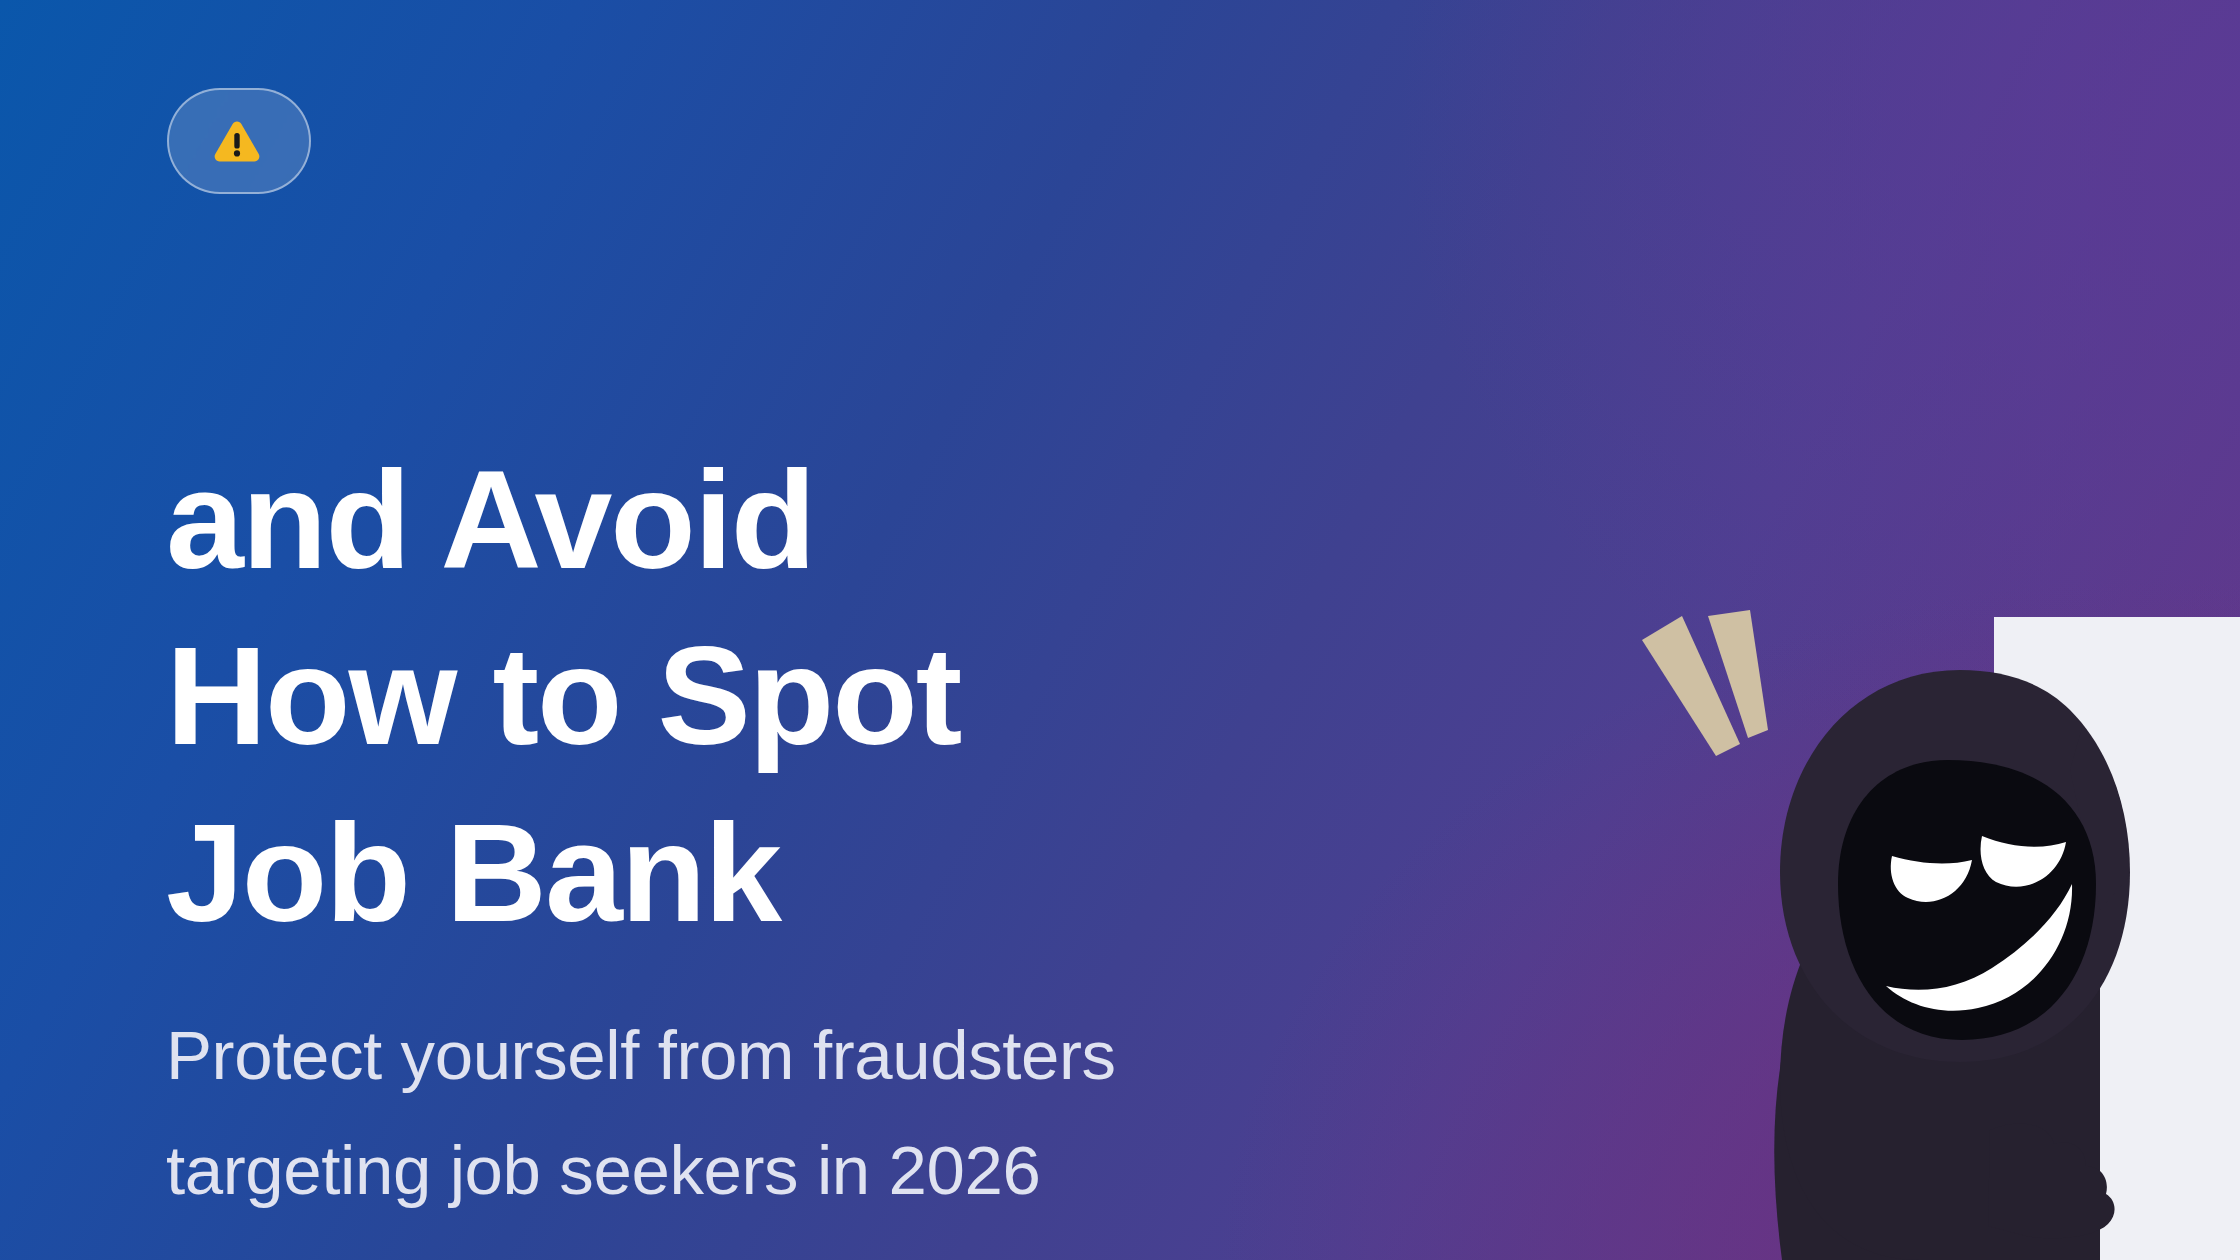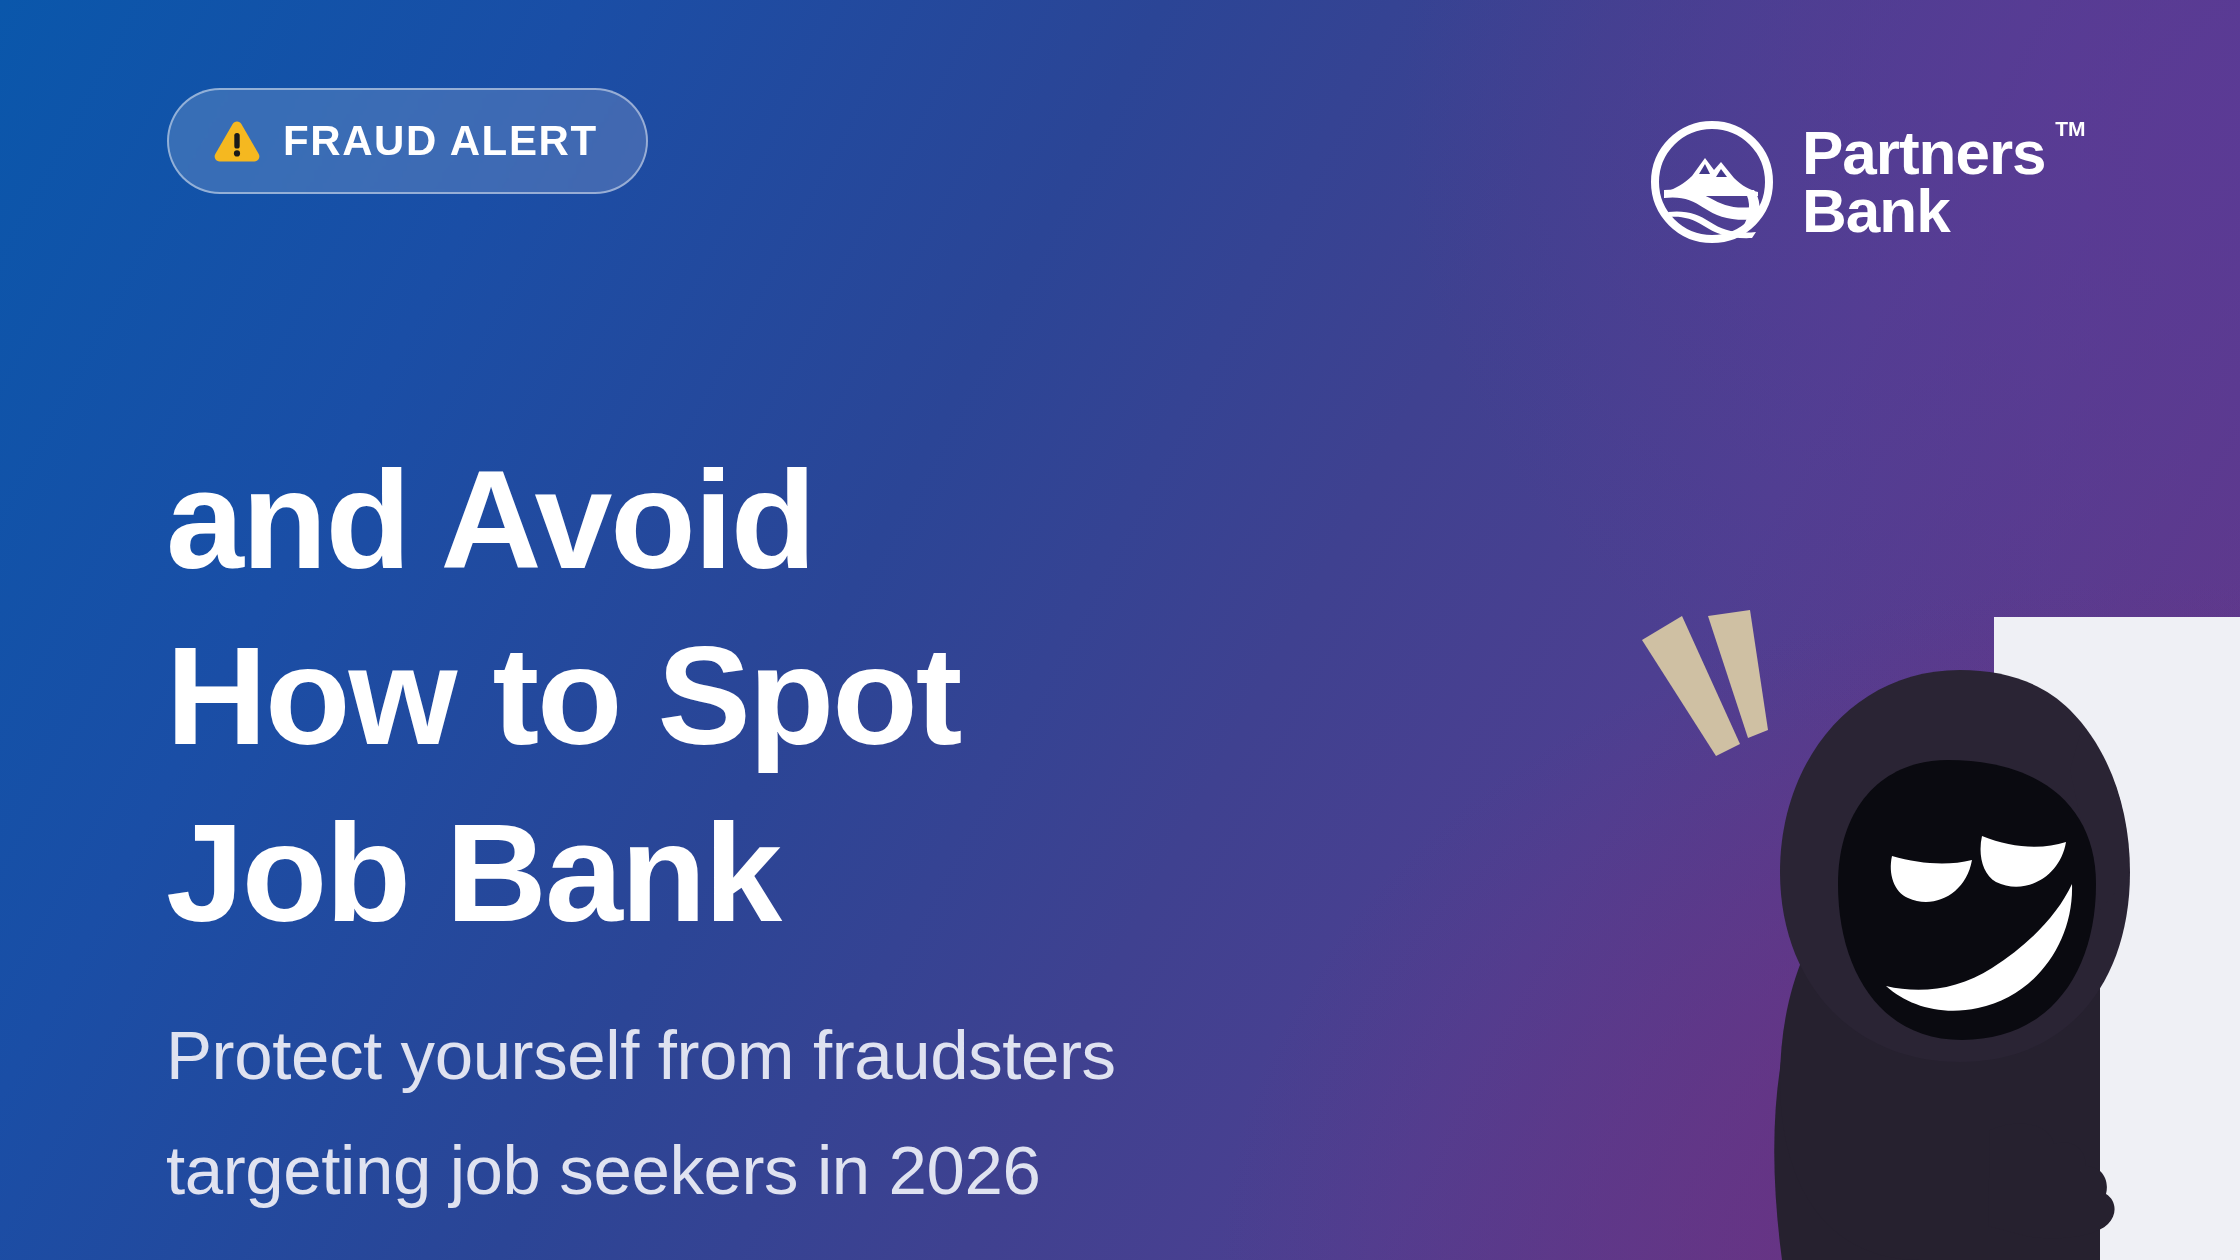--- a/index.html
+++ b/index.html
@@ -127,43 +127,22 @@
 <div class="stage">
 
   <div class="badge">
     <span class="badge-icon">
       <svg viewBox="0 0 48 48" width="48" height="48" aria-hidden="true">
         <path d="M24 4.5c-1.9 0-3.5 1-4.5 2.7L2.3 37.0c-1.9 3.3.5 7.5 4.4 7.5h34.6c3.9 0 6.3-4.2 4.4-7.5L28.5 7.2C27.5 5.5 25.9 4.5 24 4.5z" fill="#f5b820"></path>
         <rect x="21.3" y="16" width="5.4" height="15.5" rx="2.6" fill="#1a1a1a"></rect>
         <circle cx="24" cy="36.4" r="3.1" fill="#1a1a1a"></circle>
       </svg>
     </span>
-    <span class="badge-text">FRAUD ALERT</span>
   </div>
 
-  <div class="logo">
-    <span class="logo-mark">
-      <svg viewBox="0 0 128 128" width="128" height="128" aria-hidden="true">
-        <circle cx="64" cy="64" r="57" fill="none" stroke="#ffffff" stroke-width="8"></circle>
-        <g>
-          <path d="M18 74 C28 70 36 66 44 58 L57 40 L66 52 L73 44 L86 60 C94 68 102 72 110 74 L110 78 L18 78 Z" fill="#ffffff"></path>
-          <path d="M57 46 L51 56 L62 56 Z" fill="#43398c"></path>
-          <path d="M73 51 L68 59 L79 59 Z" fill="#43398c"></path>
-          <path d="M16 80 C34 78 44 82 56 90 C70 99 84 104 112 101 L112 88 C88 92 76 88 62 80 C50 73 34 70 16 72 Z" fill="#ffffff"></path>
-          <path d="M20 94 C38 92 50 96 62 104 C74 112 88 116 108 114 L104 120 C82 121 68 116 56 108 C44 100 32 98 22 99 Z" fill="#ffffff"></path>
-          <path d="M96 72 C104 84 102 98 94 110 L108 106 C114 94 112 80 106 72 Z" fill="#ffffff"></path>
-        </g>
-      </svg>
-    </span>
-    <span class="logo-words">
-      <span class="logo-line">Partners</span>
-      <span class="logo-line">Bank</span>
-      <span class="logo-tm">TM</span>
-    </span>
-  </div>
 
   <h1 class="headline">
     <span class="headline-line">and Avoid</span>
     <span class="headline-line">How to Spot</span>
     <span class="headline-line">Job Bank</span>
   </h1>
 
   <p class="subhead">
     <span class="subhead-line">Protect yourself from fraudsters</span>
     <span class="subhead-line">targeting job seekers in 2026</span>

